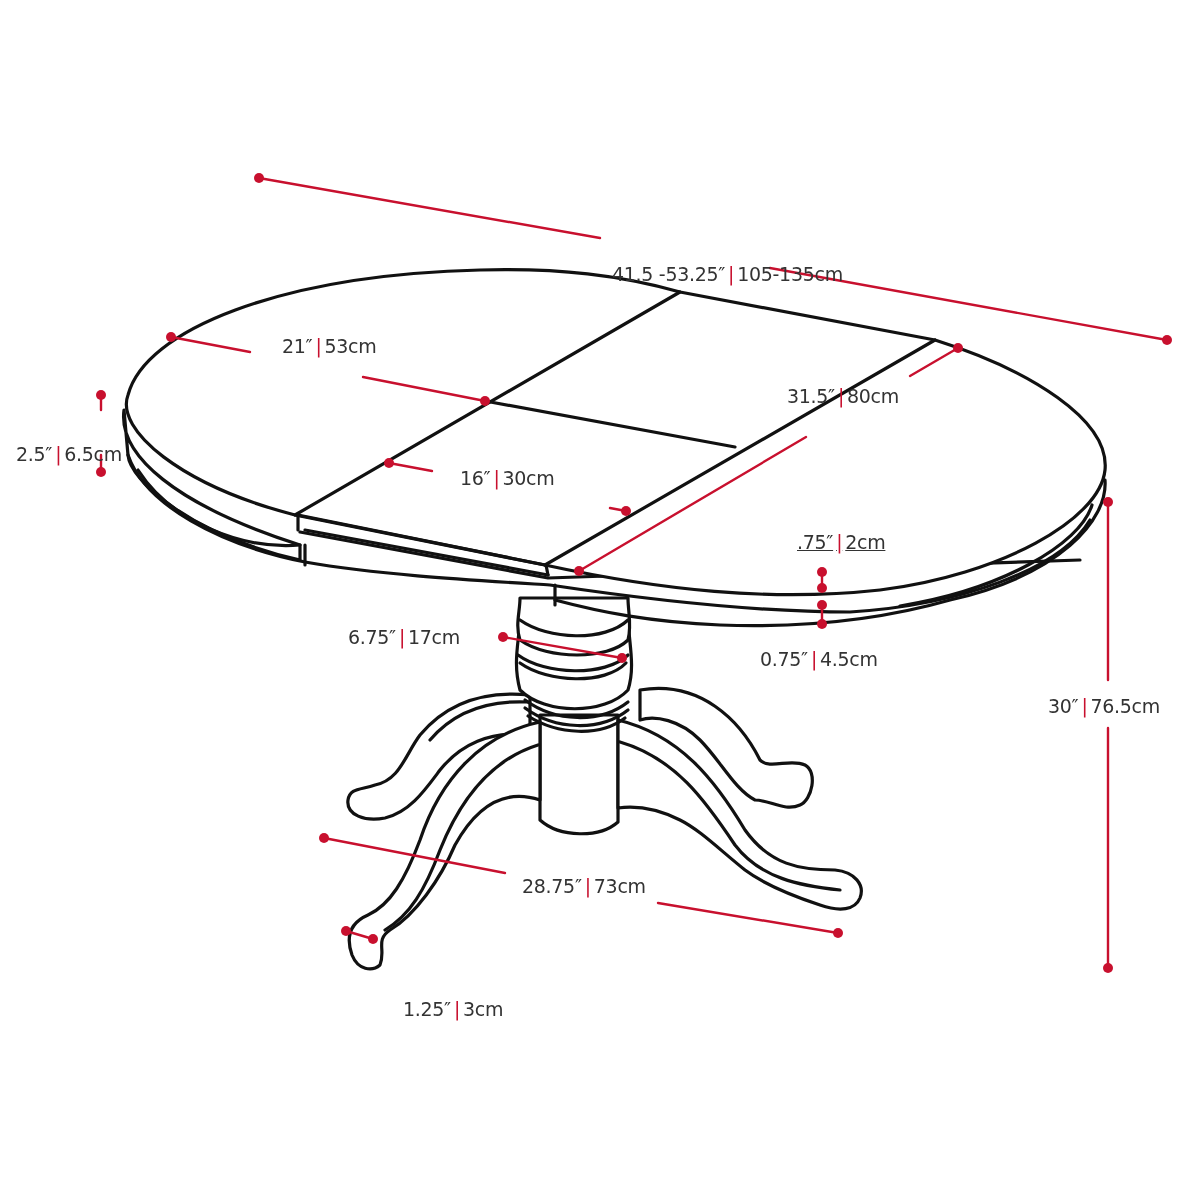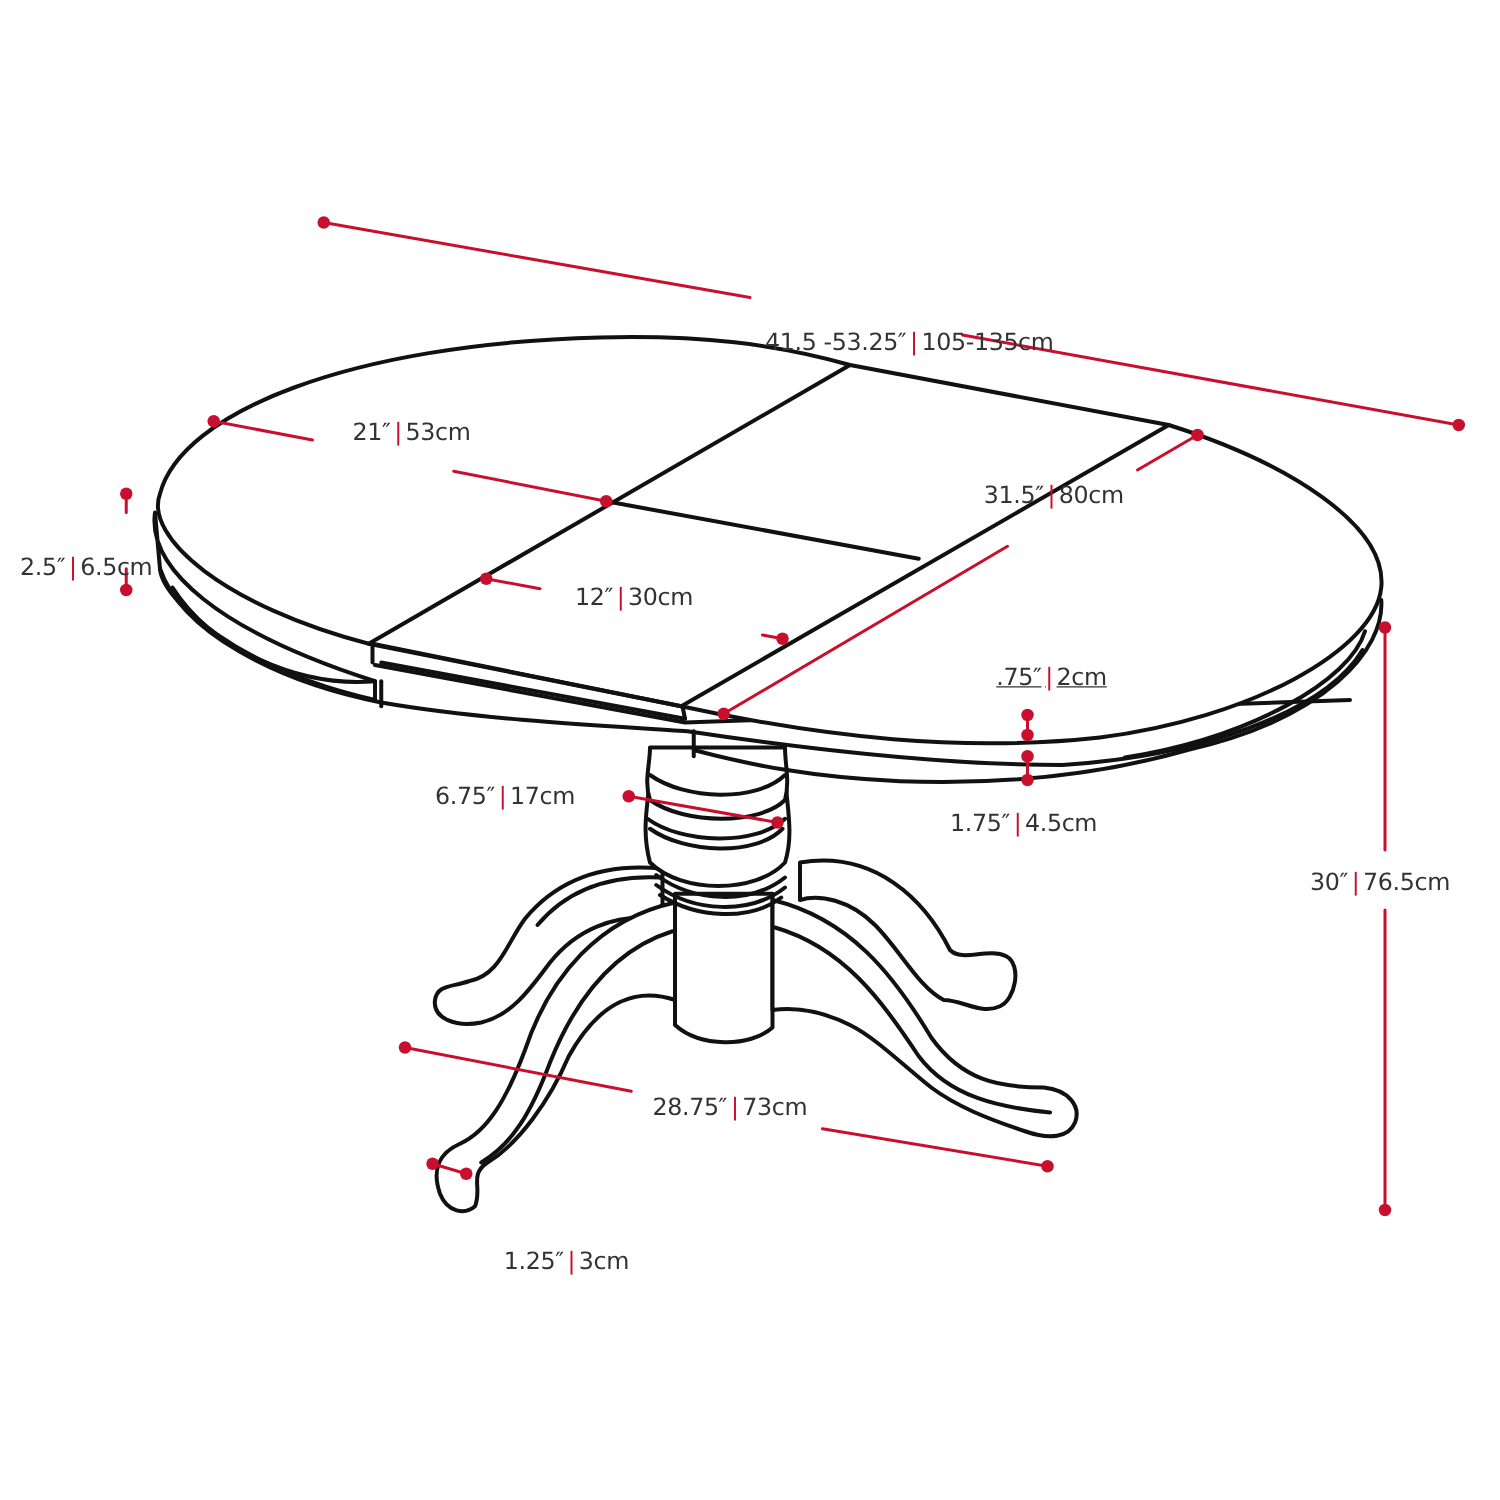--- a/index.html
+++ b/index.html
@@ -148,27 +148,27 @@
     </g>
   </g>
 </svg>
 
 <div class="label" style="left:612px; top:225px;margin-top:40px;"><span>41.5 -53.25″</span><span class="sep">|</span><span>105-135cm</span></div>
 
 <div class="label" style="left:282px; top:337px;text-align:right;"><span>21″</span><span class="sep">|</span><span>53cm</span></div>
 
 <div class="label" style="left:16px; top:445px;"><span>2.5″</span><span class="sep">|</span><span>6.5cm</span></div>
 
-<div class="label" style="left:460px; top:469px;"><span>12″</span><span class="sep">|</span><span>30cm</span></div>
+<div class="label" style="left:460px; top:469px;"><span>16″</span><span class="sep">|</span><span>30cm</span></div>
 
 <div class="label" style="left:787px; top:387px;text-align:right;"><span>31.5″</span><span class="sep">|</span><span>80cm</span></div>
 
 <div class="label" style="left:797px; top:533px;text-decoration:underline;"><span>.75″</span><span class="sep">|</span><span>2cm</span></div>
 
-<div class="label" style="left:760px; top:650px;"><span>1.75″</span><span class="sep">|</span><span>4.5cm</span></div>
+<div class="label" style="left:760px; top:650px;"><span>0.75″</span><span class="sep">|</span><span>4.5cm</span></div>
 
 <div class="label" style="left:1048px; top:697px;"><span>30″</span><span class="sep">|</span><span>76.5cm</span></div>
 
 <div class="label" style="left:348px; top:628px;"><span>6.75″</span><span class="sep">|</span><span>17cm</span></div>
 
 <div class="label" style="left:522px; top:877px;"><span>28.75″</span><span class="sep">|</span><span>73cm</span></div>
 
 <div class="label" style="left:403px; top:1000px;"><span>1.25″</span><span class="sep">|</span><span>3cm</span></div>
 </div>
 

